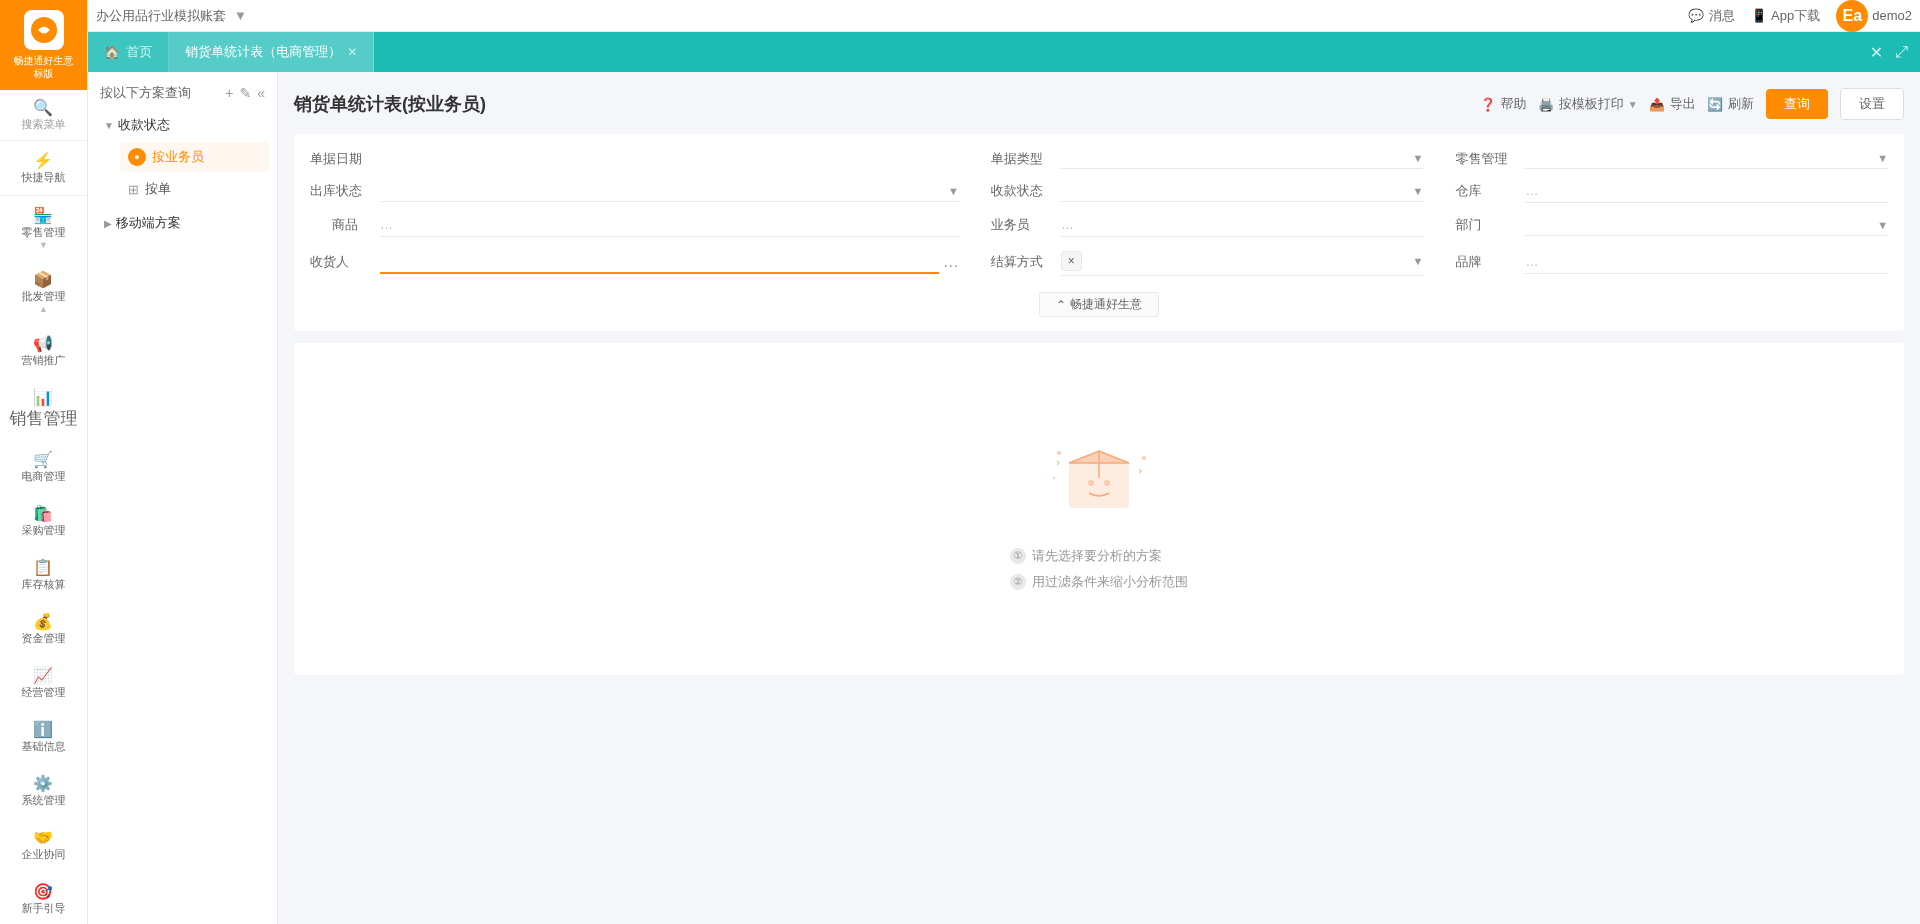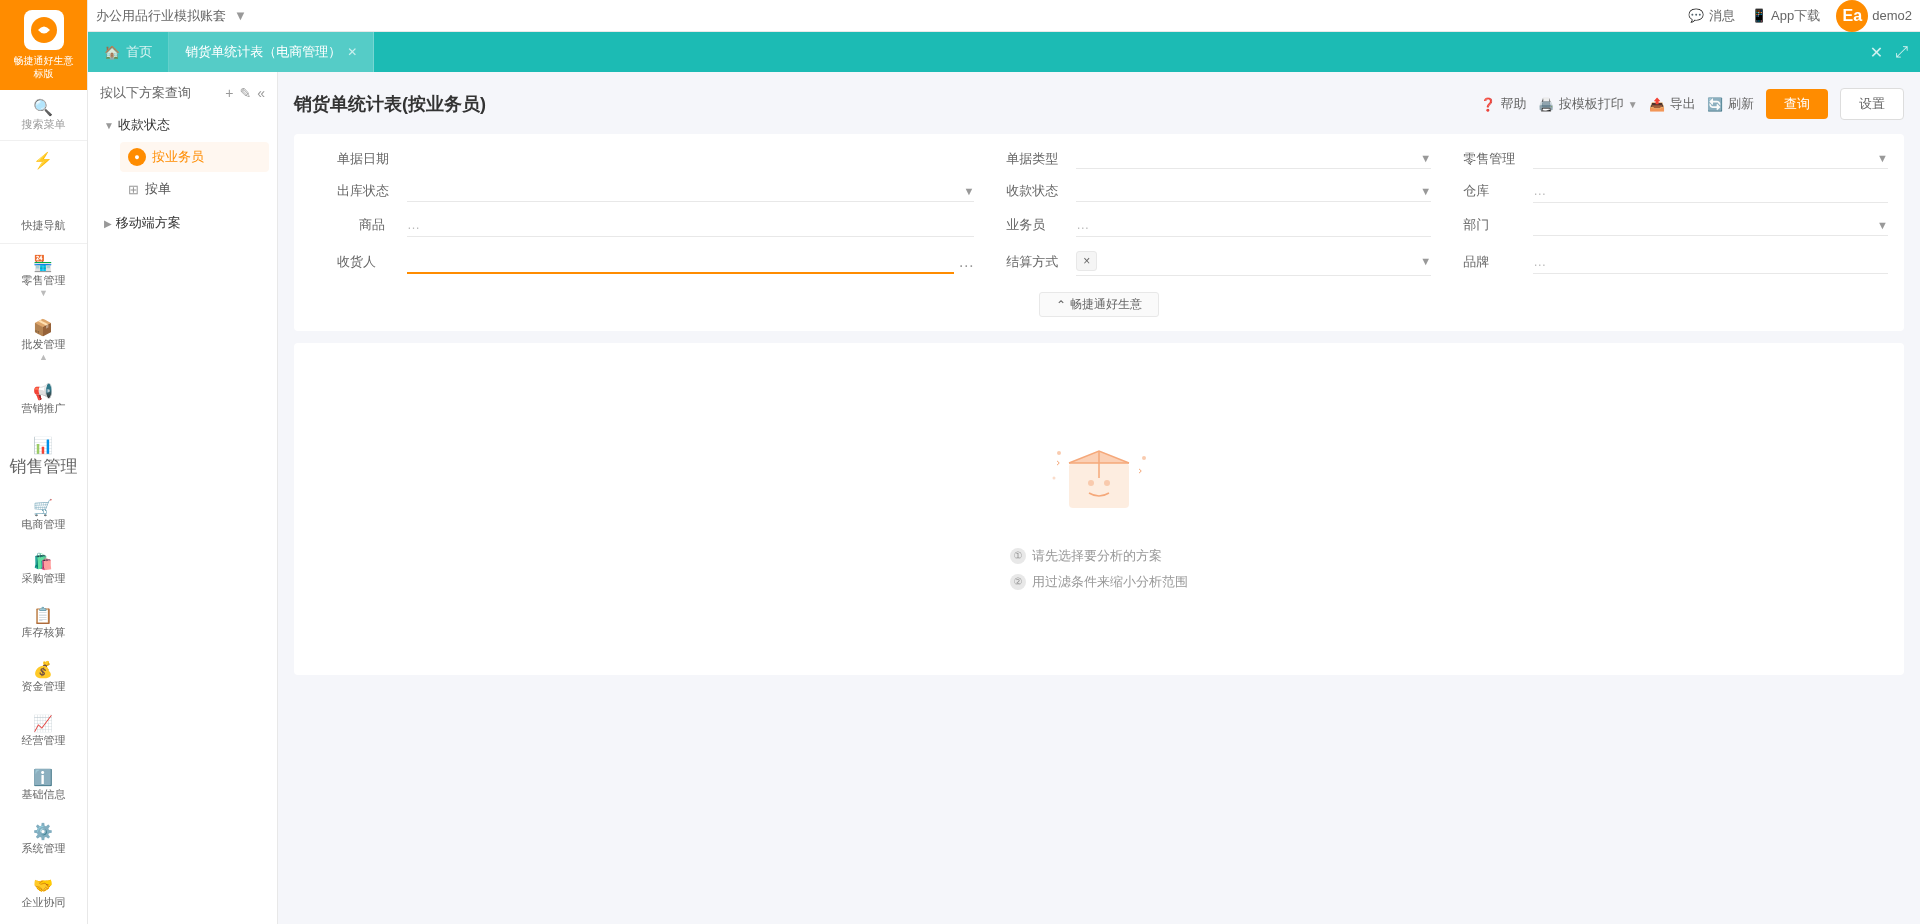--- a/index.html
+++ b/index.html
@@ -59,21 +59,21 @@
     .right-content { flex: 1; padding: 16px; overflow: auto; }
     .page-title-bar { display: flex; align-items: center; justify-content: space-between; margin-bottom: 14px; }
     .page-title { font-size: 18px; font-weight: 600; color: #333; }
     .page-actions { display: flex; align-items: center; gap: 12px; }
     .page-action-btn { display: flex; align-items: center; gap: 4px; color: #666; font-size: 13px; cursor: pointer; }
     .page-action-primary { background: #ff8c00; color: #fff; border: none; padding: 6px 18px; border-radius: 4px; cursor: pointer; font-size: 13px; }
     .page-action-secondary { background: #fff; color: #666; border: 1px solid #ddd; padding: 6px 18px; border-radius: 4px; cursor: pointer; font-size: 13px; }
 
     
     .filter-area { background: #fff; border-radius: 4px; padding: 14px 16px; margin-bottom: 12px; }
-    .filter-row { display: flex; align-items: center; margin-bottom: 10px; gap: 0; margin-left: 27px; }
+    .filter-row { display: flex; align-items: center; margin-bottom: 10px; gap: 0; }
     .filter-row:last-child { margin-bottom: 0; }
     .filter-item { display: flex; align-items: center; flex: 1; }
     .filter-label { color: #666; font-size: 13px; width: 70px; flex-shrink: 0; }
     .filter-input { border: none; border-bottom: 1px solid #e8e8e8; padding: 4px 8px; font-size: 13px; width: 100%; outline: none; color: #333; background: transparent; }
     .select-placeholder { color: #bbb; }
     .filter-select-arrow { color: #999; font-size: 11px; }
     .filter-dots { color: #999; font-size: 16px; cursor: pointer; margin-left: 4px; }
 
     
     .date-filter { display: flex; align-items: center; gap: 6px; flex: 1; }
@@ -112,21 +112,21 @@
 标版</div>
   </div>
 
   <div class="sidebar-item" style="border-bottom:1px solid #f0f0f0;padding:8px 5px;">
     <span style="font-size:16px;color:#999;">🔍</span>
     <span style="font-size:11px;color:#999;">搜索菜单</span>
   </div>
 
   <div class="sidebar-item" style="border-bottom:1px solid #f0f0f0;">
     <span style="font-size:16px;">⚡</span>
-    <span style="font-size:11px;margin-top:48px;">快捷导航</span>
+    <span style="font-size:11px;">快捷导航</span>
   </div>
 
   <div class="sidebar-nav-list">
     <div class="sidebar-item">
       <span style="font-size:16px;">🏪</span>
       <span style="font-size:11px;">零售管理</span>
       <span style="font-size:9px;color:#bbb;">▼</span>
     </div>
     <div class="sidebar-item">
       <span style="font-size:16px;">📦</span>

